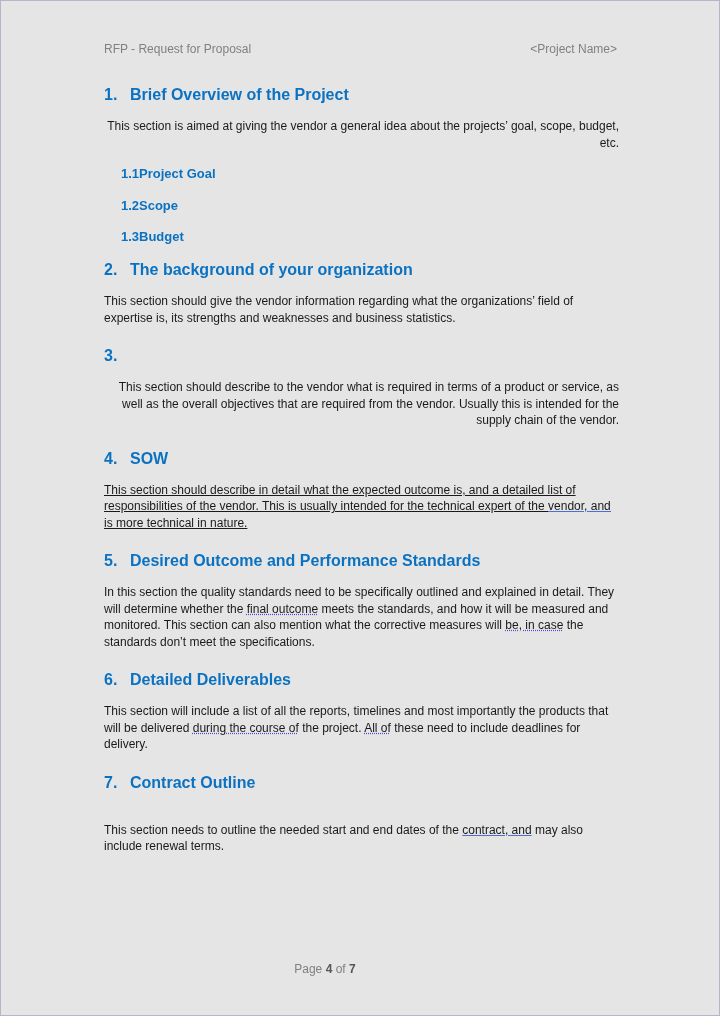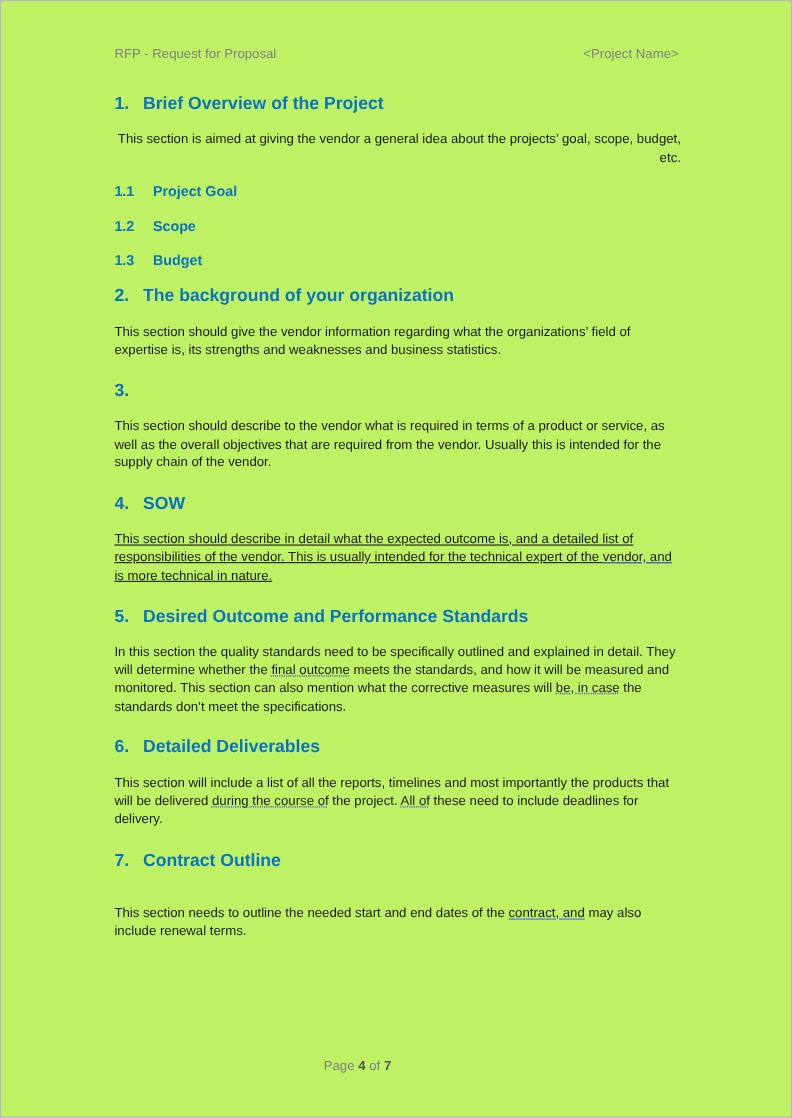--- a/index.html
+++ b/index.html
@@ -2,41 +2,41 @@
 <html><head>
   <meta charset="utf-8">
   <style>
     html, body { margin: 0; padding: 0; }
     body {
       width: 720px; height: 1016px; background: #ffffff; position: relative; overflow: hidden;
       font-family: "Liberation Sans", sans-serif;
     }
     .page {
       position: absolute; left: 0; top: 0; width: 718px; height: 1014px;
-      border: 1px solid #b9b4cc; background: #bef264;
+      border: 1px solid #b9b4cc; background: #e5e5e5;
     }
     .header-left {
       position: absolute; left: 103px; top: 41px; font-size: 12px; color: #808080;
     }
     .header-right {
       position: absolute; right: 102px; top: 41px; font-size: 12px; color: #808080;
     }
     .content {
       position: absolute; left: 103px; top: 84px; width: 515px;
     }
     h1 {
       margin: 0; font-size: 16px; font-weight: bold; color: #0b72c2;
       display: flex; line-height: 20px;
     }
     h1 .num { width: 26px; display: inline-block; }
     h2 {
       margin: 0; font-size: 13px; font-weight: bold; color: #0b72c2;
       display: flex; line-height: 16px;
     }
-    h2 .num { width: 35px; display: inline-block; }
+    h2 .num { width: 35px; display: inline-block; text-align: right; }
     p {
       margin: 0; font-size: 12px; line-height: 16.5px; color: #1a1a1a;
     }
     .sec { margin-bottom: 0; }
     .u-blue { text-decoration: underline; text-decoration-color: #4a6fd6; }
     .u-dotted { text-decoration: underline dotted; text-decoration-color: #4a4ad6; }
     .footer {
       position: absolute; left: 0; width: 648px; top: 961px; text-align: center;
       font-size: 12px; color: #808080;
     }
@@ -76,21 +76,21 @@
         <span class="num">2.</span>
         <span>The background of your organization</span>
       </h1>
       <p style="margin-top:13px;">This section should give the vendor information regarding what the organizations’ field of expertise is, its strengths and weaknesses and business statistics.</p>
     </div>
 
     <div class="sec" style="margin-top:20px;">
       <h1>
         <span class="num">3.</span>
       </h1>
-      <p style="margin-top:13px;">This section should describe to the vendor what is required in terms of a product or service, as well as the overall objectives that are required from the vendor. Usually this is intended for the supply chain of the vendor.</p>
+      <p style="margin-top:13px;text-align:right;">This section should describe to the vendor what is required in terms of a product or service, as well as the overall objectives that are required from the vendor. Usually this is intended for the supply chain of the vendor.</p>
     </div>
 
     <div class="sec" style="margin-top:20px;">
       <h1>
         <span class="num">4.</span>
         <span>SOW</span>
       </h1>
       <p style="margin-top:13px;text-decoration:underline;"><span>This section should describe in detail what the expected outcome is, and a detailed list of responsibilities of the vendor. This is usually intended for the technical expert of the </span><span class="u-blue">vendor, and</span><span> is more technical in nature.</span></p>
     </div>
 

